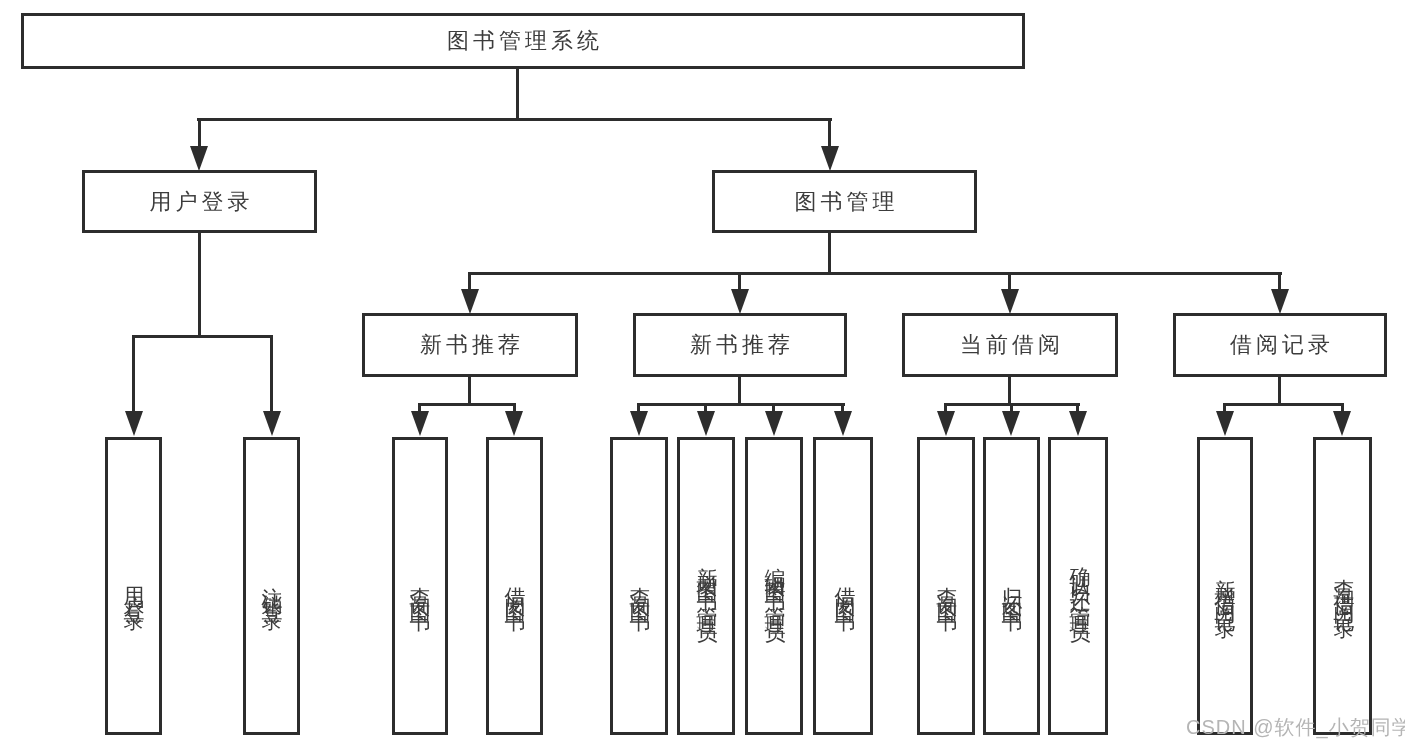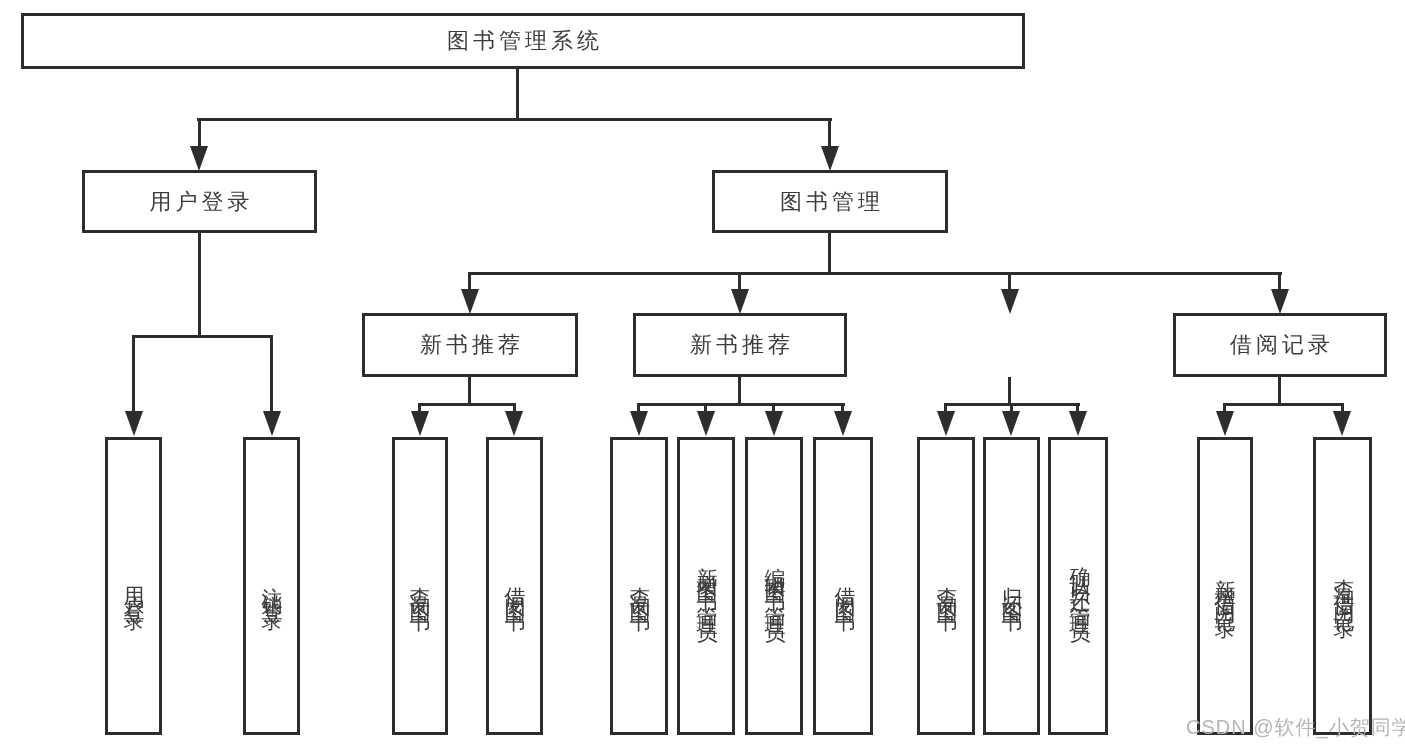--- a/index.html
+++ b/index.html
@@ -123,24 +123,25 @@
   <div class="vline" style="left:1278px;top:377px;height:29px"></div>
   <div class="hline" style="left:1223px;top:403px;width:121px"></div>
   <div class="vline" style="left:1223px;top:403px;height:9px"></div>
   <div class="vline" style="left:1341px;top:403px;height:9px"></div>
   <div class="arrow" style="left:1216px;top:411px"></div>
   <div class="arrow" style="left:1333px;top:411px"></div>
 
   <div class="box h" style="left:21px;top:13px;width:1004px;height:56px">图书管理系统</div>
 
   <div class="box h" style="left:82px;top:170px;width:235px;height:63px">用户登录</div>
-  <div class="box h" style="left:712px;top:170px;width:236px;height:63px">图书管理</div>
+  <div class="box h" style="left:712px;top:170px;width:265px;height:63px">图书管理</div>
 
   <div class="box h" style="left:362px;top:313px;width:216px;height:64px">新书推荐</div>
   <div class="box h" style="left:633px;top:313px;width:214px;height:64px">新书推荐</div>
+  <div class="box h" style="left:902px;top:313px;width:216px;height:64px">当前借阅</div>
   <div class="box h" style="left:1173px;top:313px;width:214px;height:64px">借阅记录</div>
 
   <div class="box v" style="left:105px;top:437px;width:57px;height:298px">用户登录</div>
   <div class="box v" style="left:243px;top:437px;width:57px;height:298px">注销登录</div>
 
   <div class="box v" style="left:392px;top:437px;width:56px;height:298px">查询图书</div>
   <div class="box v" style="left:486px;top:437px;width:57px;height:298px">借阅图书</div>
 
   <div class="box v" style="left:610px;top:437px;width:58px;height:298px">查询图书</div>
   <div class="box v" style="left:677px;top:437px;width:58px;height:298px">新增图书（管理员）</div>

